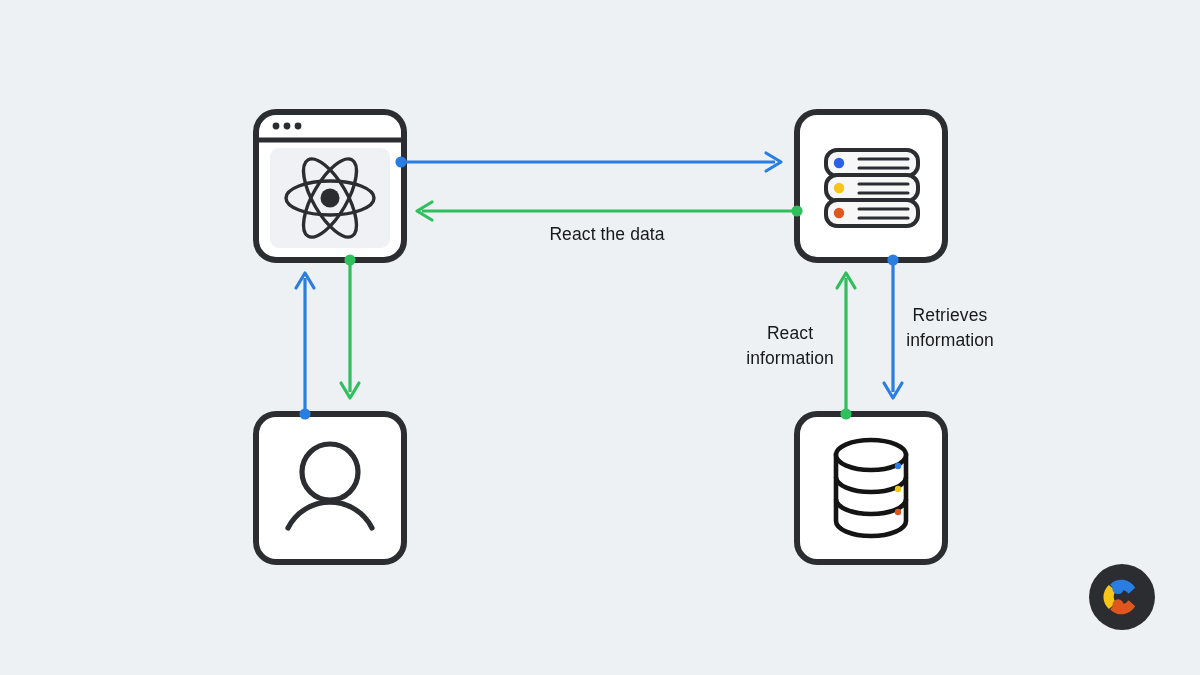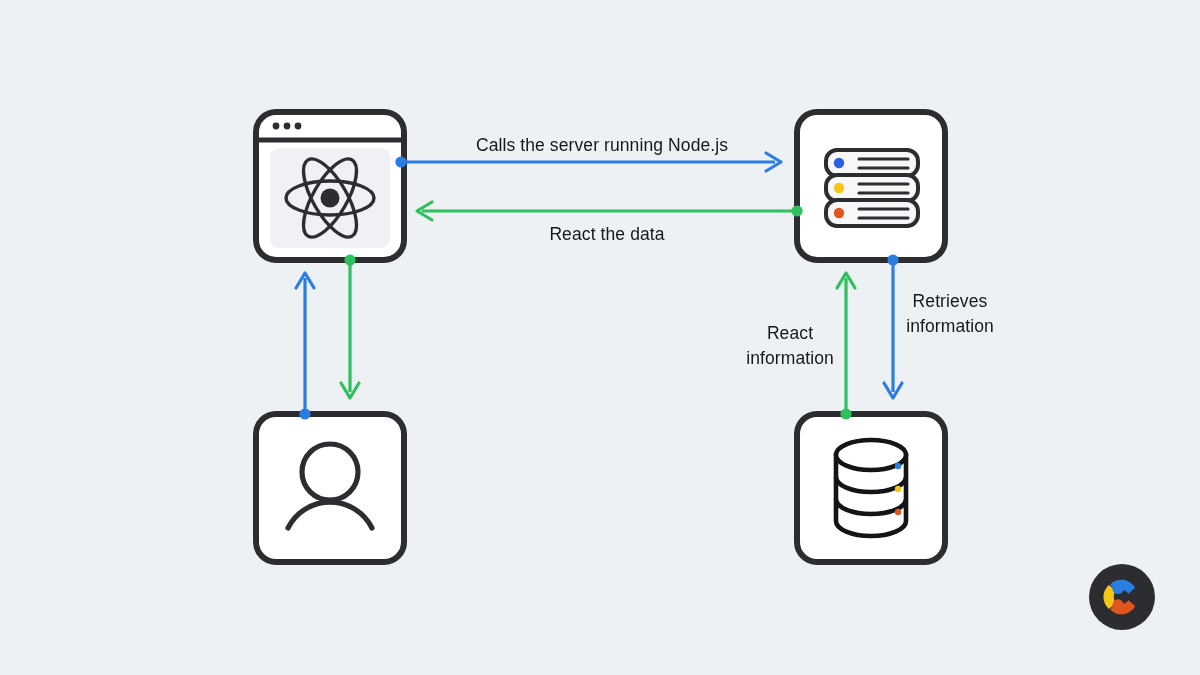--- a/index.html
+++ b/index.html
@@ -34,21 +34,21 @@
     letter-spacing: 0.1px;
     white-space: pre;
     text-align: center;
   }
   .dlabel.ctr { transform: translateX(-50%); }
   #lbl-calls  { left: 602px; top: 133px; }
   #lbl-passes { left: 607px; top: 222px; }
   #lbl-clicks { left: 213px; top: 320px; }
   #lbl-shows  { left: 453px; top: 304px; }
   #lbl-sends  { left: 790px; top: 321px; }
-  #lbl-retr   { left: 950px; top: 289px; }
+  #lbl-retr   { left: 950px; top: 303px; }
   #brand-logo {
     position: absolute;
     left: 1089px; top: 564px;
     width: 66px; height: 66px;
   }
 </style>
 </head>
 <body>
 
 <div id="stage">
@@ -154,21 +154,20 @@
       <path d="M837 288 L846 273 L855 288" fill="none" stroke="#2ec05c" stroke-width="3.2" stroke-linecap="round" stroke-linejoin="round"></path>
     </g>
 
     <g>
       <circle cx="893" cy="260" r="5.6" fill="#2a7de1"></circle>
       <line x1="893" y1="260" x2="893" y2="392" stroke="#2a7de1" stroke-width="3.2"></line>
       <path d="M884 383 L893 398 L902 383" fill="none" stroke="#2a7de1" stroke-width="3.2" stroke-linecap="round" stroke-linejoin="round"></path>
     </g>
   </svg>
 
-  <div class="dlabel ctr" id="lbl-calls">Calls the server running Node.js</div>
 
   <div class="dlabel ctr" id="lbl-passes">React the data</div>
 
 
 
   <div class="dlabel ctr" id="lbl-sends">React
 information</div>
 
   <div class="dlabel ctr" id="lbl-retr">Retrieves
 information</div>

